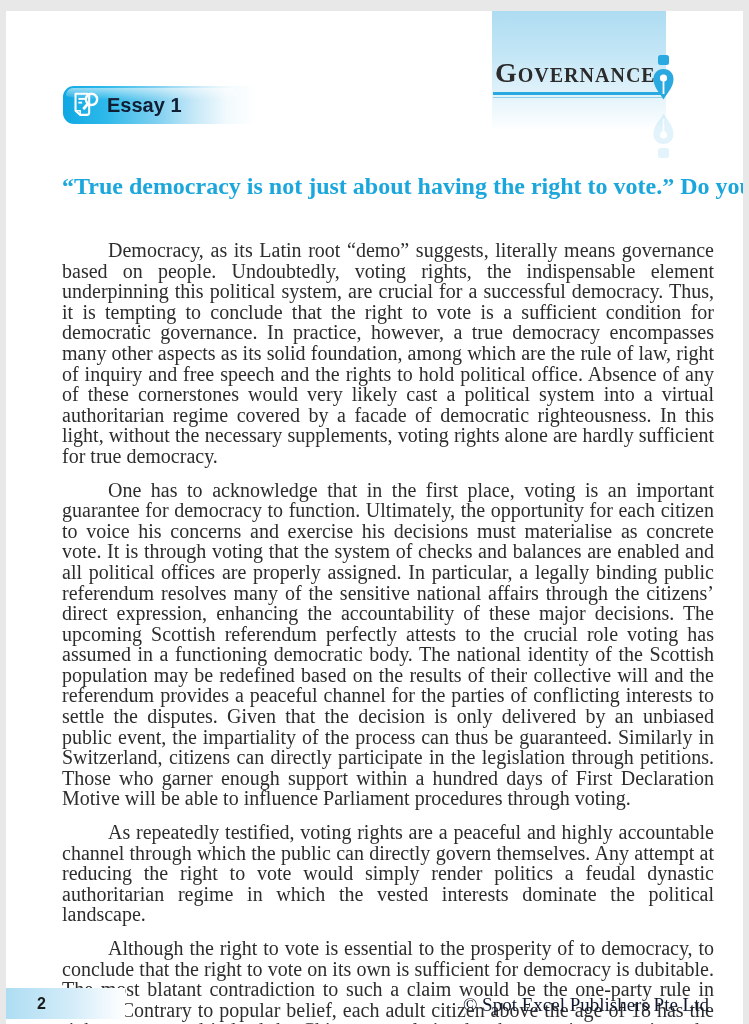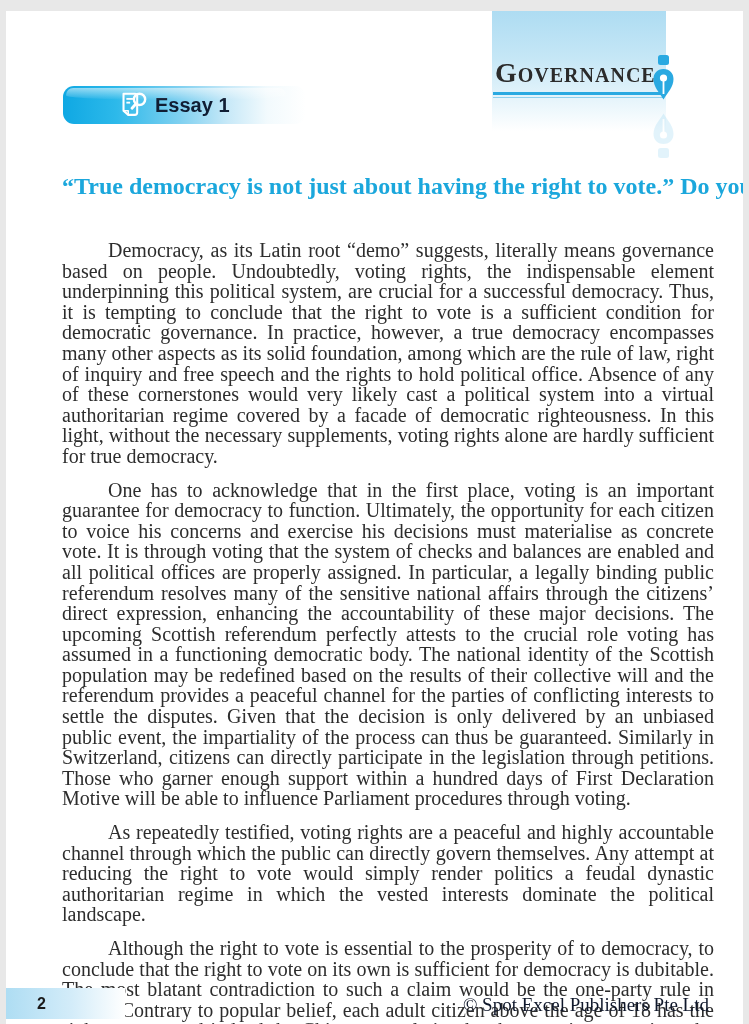--- a/index.html
+++ b/index.html
@@ -42,21 +42,21 @@
   .pen-reflection{
     position:absolute;left:644px;top:96px;width:28px;height:52px;
     transform:scaleY(-1);
     opacity:0.13;
   }
 
   .essay-badge{
     position:absolute;left:57px;top:75px;width:195px;height:38px;
     border-radius:11px;
     background:linear-gradient(90deg,#0fa8e3 0%,#2db9ea 22%,#7fd0f0 48%,#c8e9f8 68%,#f2fafd 84%,#ffffff 100%);
-    display:flex;align-items:center;padding-left:48px;
+    display:flex;align-items:center;
   }
   .essay-badge::before{
     content:"";position:absolute;left:3px;top:2px;right:20px;height:12px;
     border-radius:9px 9px 50% 50%;
     background:linear-gradient(180deg,rgba(255,255,255,.55),rgba(255,255,255,0));
     pointer-events:none;
   }
   .badge-icon{width:34px;height:32px;margin-left:4px;flex:0 0 auto;}
   .badge-label{
     font-family:"Liberation Sans", sans-serif;

